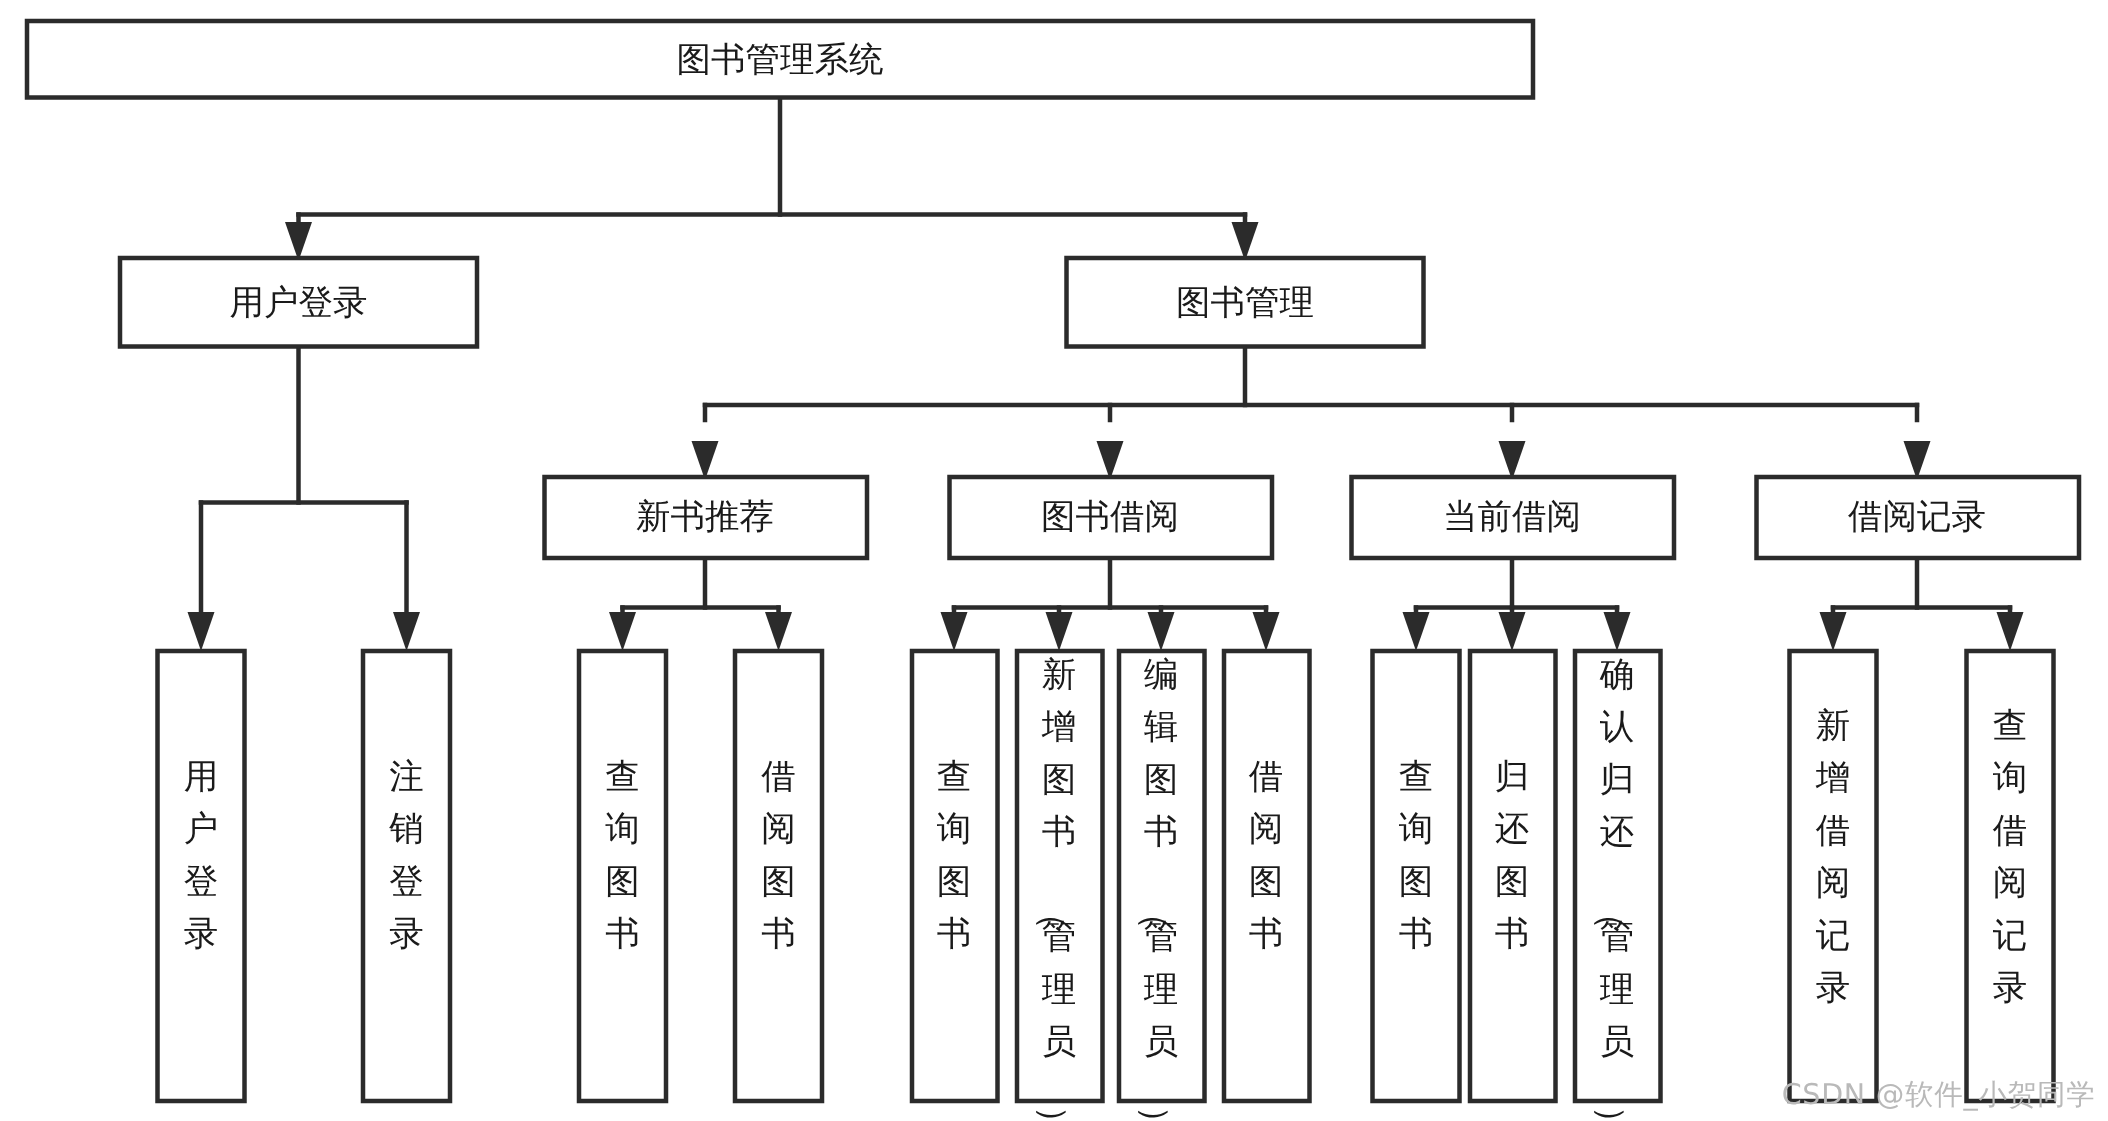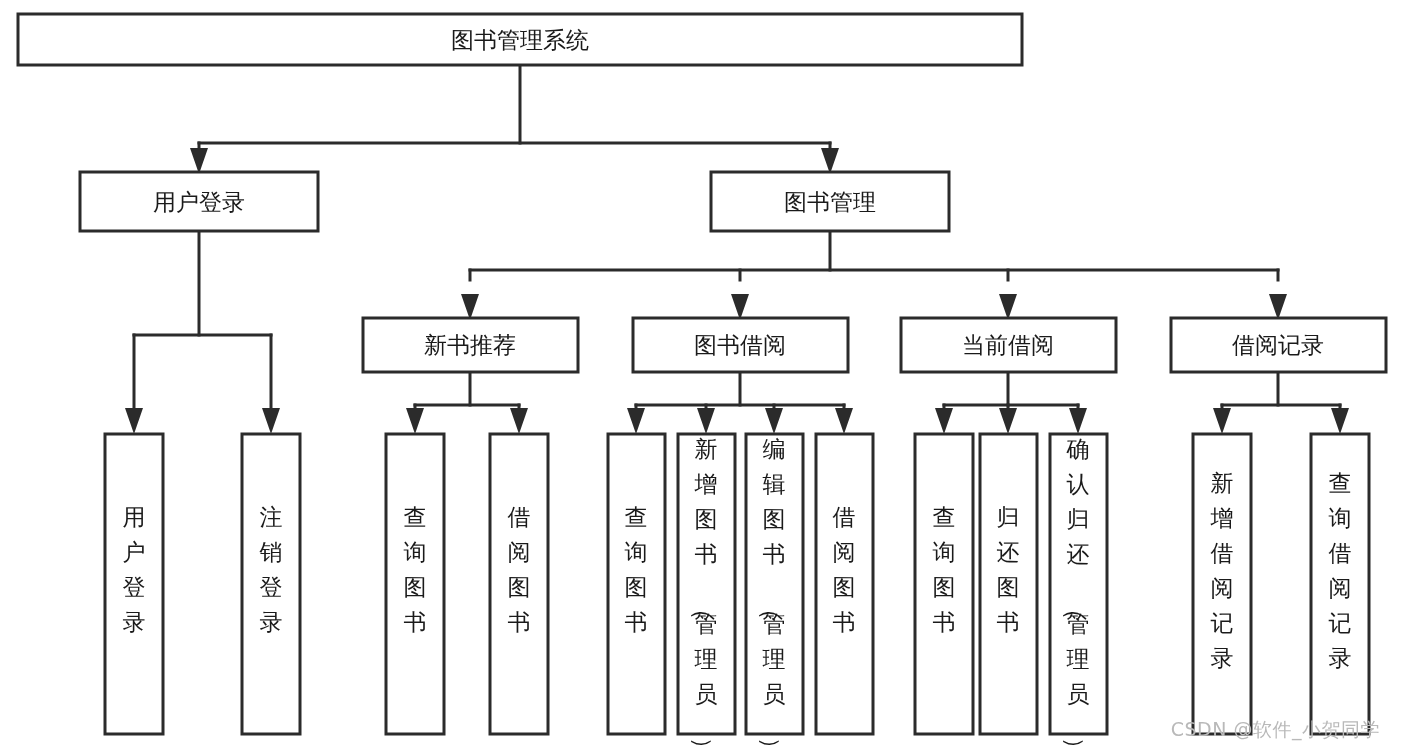--- a/index.html
+++ b/index.html
@@ -48,21 +48,21 @@
     dominant-baseline: middle;
   }
   .node-label-vertical {
     fill: #1a1a1a;
     font-family: "DejaVu Sans", "Liberation Sans", sans-serif;
     font-size: 23px;
     text-anchor: middle;
   }
   .watermark {
     position: absolute;
-    right: 25px;
+    right: 8px;
     bottom: 4px;
     color: #b9b9b9;
     font-family: "DejaVu Sans", "Liberation Sans", sans-serif;
     font-size: 19px;
     letter-spacing: 0.5px;
     white-space: nowrap;
     user-select: none;
   }
 </style>
 </head>

